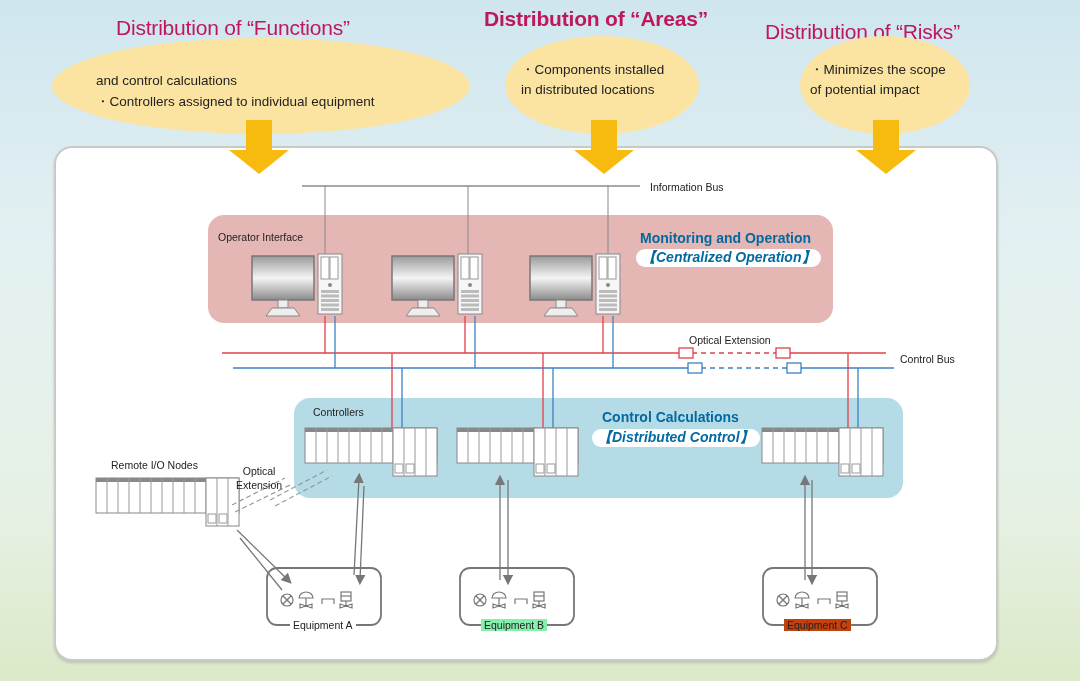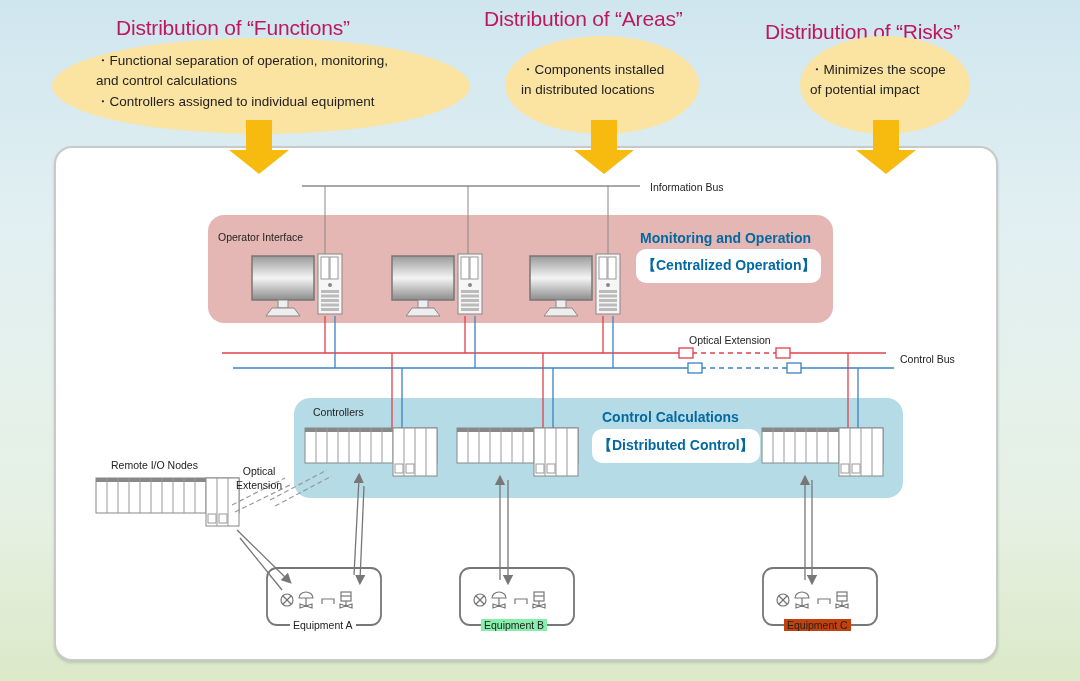--- a/index.html
+++ b/index.html
@@ -25,31 +25,30 @@
     border-left:30px solid transparent; border-right:30px solid transparent; border-top:24px solid #f7bb10; }
   #panel {
     position:absolute; left:54px; top:146px; width:944px; height:515px;
     background:#fff; border:2px solid #c9c9c9; border-radius:18px; box-sizing:border-box;
     box-shadow: 0 2px 3px rgba(0,0,0,0.15);
   }
   #diagram { position:absolute; left:0; top:0; }
   .lbl { position:absolute; white-space:nowrap; color:#222; }
   .small { font-size:10.5px; }
   .big { font-size:14px; font-weight:bold; color:#0369a1; }
-  .tagbox { background:#fff; border-radius:10px; padding:8px 6px; }
+  .tagbox { background:#fff; border-radius:10px; padding:0 6px;font-style:italic; }
 </style>
 </head>
 <body>
 
 <div class="heading" style="left:116px; top:16px;">Distribution of “Functions”</div>
-<div class="heading" style="left:484px; top:7px;">Distribution of “Areas”</div>
+<div class="heading" style="left:484px; top:7px;font-weight:bold;">Distribution of “Areas”</div>
 <div class="heading" style="left:765px; top:20px;">Distribution of “Risks”</div>
 
 <div class="bubble" style="left:52px; top:38px; width:418px; height:96px;">
-  <span class="line" style="left:44px; top:13px;">・Functional separation of operation, monitoring,</span>
   <span class="line" style="left:44px; top:33px;">  and control calculations</span>
   <span class="line" style="left:44px; top:54px;">・Controllers assigned to individual equipment</span>
 </div>
 <div class="bubble" style="left:505px; top:36px; width:194px; height:98px;text-decoration:underline;">
   <span class="line" style="left:16px; top:24px;">・Components installed</span>
   <span class="line" style="left:16px; top:44px;">  in distributed locations</span>
 </div>
 <div class="bubble" style="left:800px; top:36px; width:170px; height:98px;">
   <span class="line" style="left:10px; top:24px;">・Minimizes the scope</span>
   <span class="line" style="left:10px; top:44px;">  of potential impact</span>

